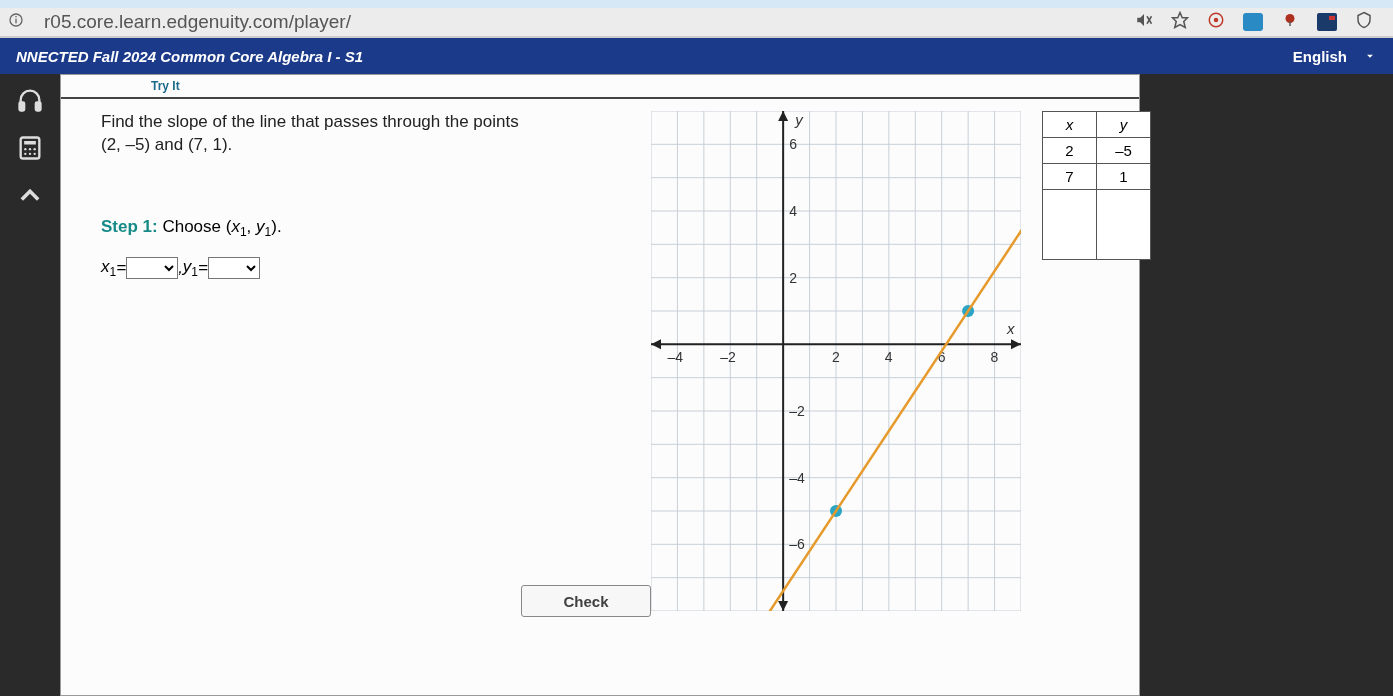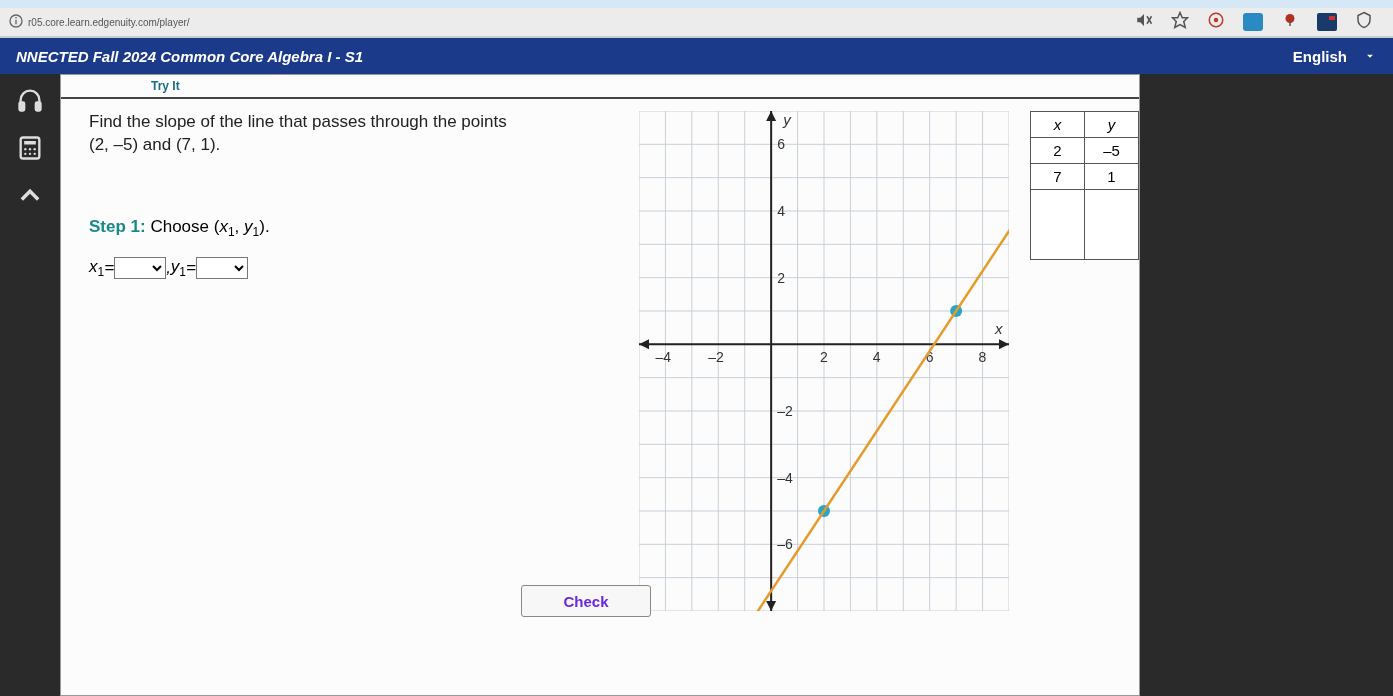--- a/index.html
+++ b/index.html
@@ -13,21 +13,21 @@
   .browser-bar {
     height: 38px;
     background: #ececec;
     border-top: 8px solid #d6e8f5;
     border-bottom: 2px solid #ccc;
     display: flex;
     align-items: center;
     padding: 0 8px;
     justify-content: space-between;
   }
-  .url-area { display: flex; align-items: center; gap: 4px; color: #555; font-size: 10px; }
+  .url-area { display: flex; align-items: center; gap: 20px; color: #555; font-size: 19px; }
   .browser-icons { display: flex; align-items: center; gap: 18px; padding-right: 12px; color: #555; }
   .browser-icons svg, .browser-icons .bi { width: 18px; height: 18px; }
   .course-bar {
     height: 36px;
     background: #1b3a8a;
     color: #fff;
     display: flex;
     align-items: center;
     justify-content: space-between;
     padding: 0 16px;
@@ -61,21 +61,21 @@
   }
   .try-header {
     font-size: 12px;
     font-weight: bold;
     color: #1b6b8a;
     padding: 4px 0 4px 90px;
     border-bottom: 2px solid #444;
   }
   .lesson-body {
     display: flex;
-    padding: 12px 20px 0 28px;
+    padding: 12px 20px 0 40px;
     gap: 10px;
   }
   .left-col { width: 540px; }
   .prompt { font-size: 17px; color: #222; line-height: 1.35; }
   .step { margin-top: 60px; font-size: 17px; }
   .step .teal { color: #158a86; font-weight: bold; }
   .formula-row { margin-top: 18px; font-size: 17px; font-style: italic; display:flex; align-items:center; }
   .sub { font-size: 12px; vertical-align: sub; font-style: normal; }
   select.mini {
     width: 52px; height: 22px; border:1px solid #777; background:#fff; font-size:13px;
@@ -84,21 +84,21 @@
     position: absolute;
     left: 460px;
     top: 510px;
     width: 130px;
     height: 32px;
     border: 1px solid #888;
     background: #f7f7f7;
     border-radius: 3px;
     font-size: 15px;
     font-weight: bold;
-    color: #6d28d9;
+    color: #404040;
     cursor: pointer;
   }
   .graph-area {
     width: 370px;
     height: 500px;
     position: relative;
   }
   .xy-table {
     position: absolute;
     right: -130px;

